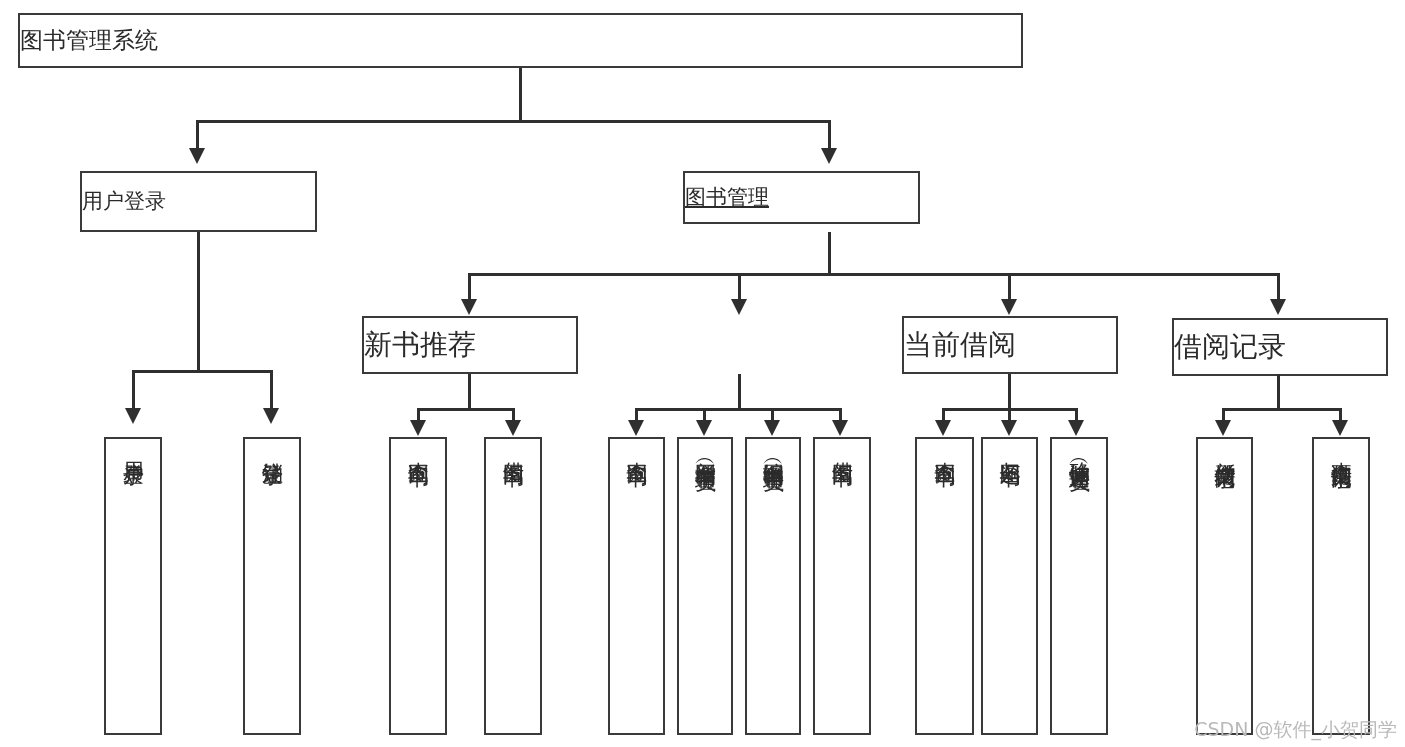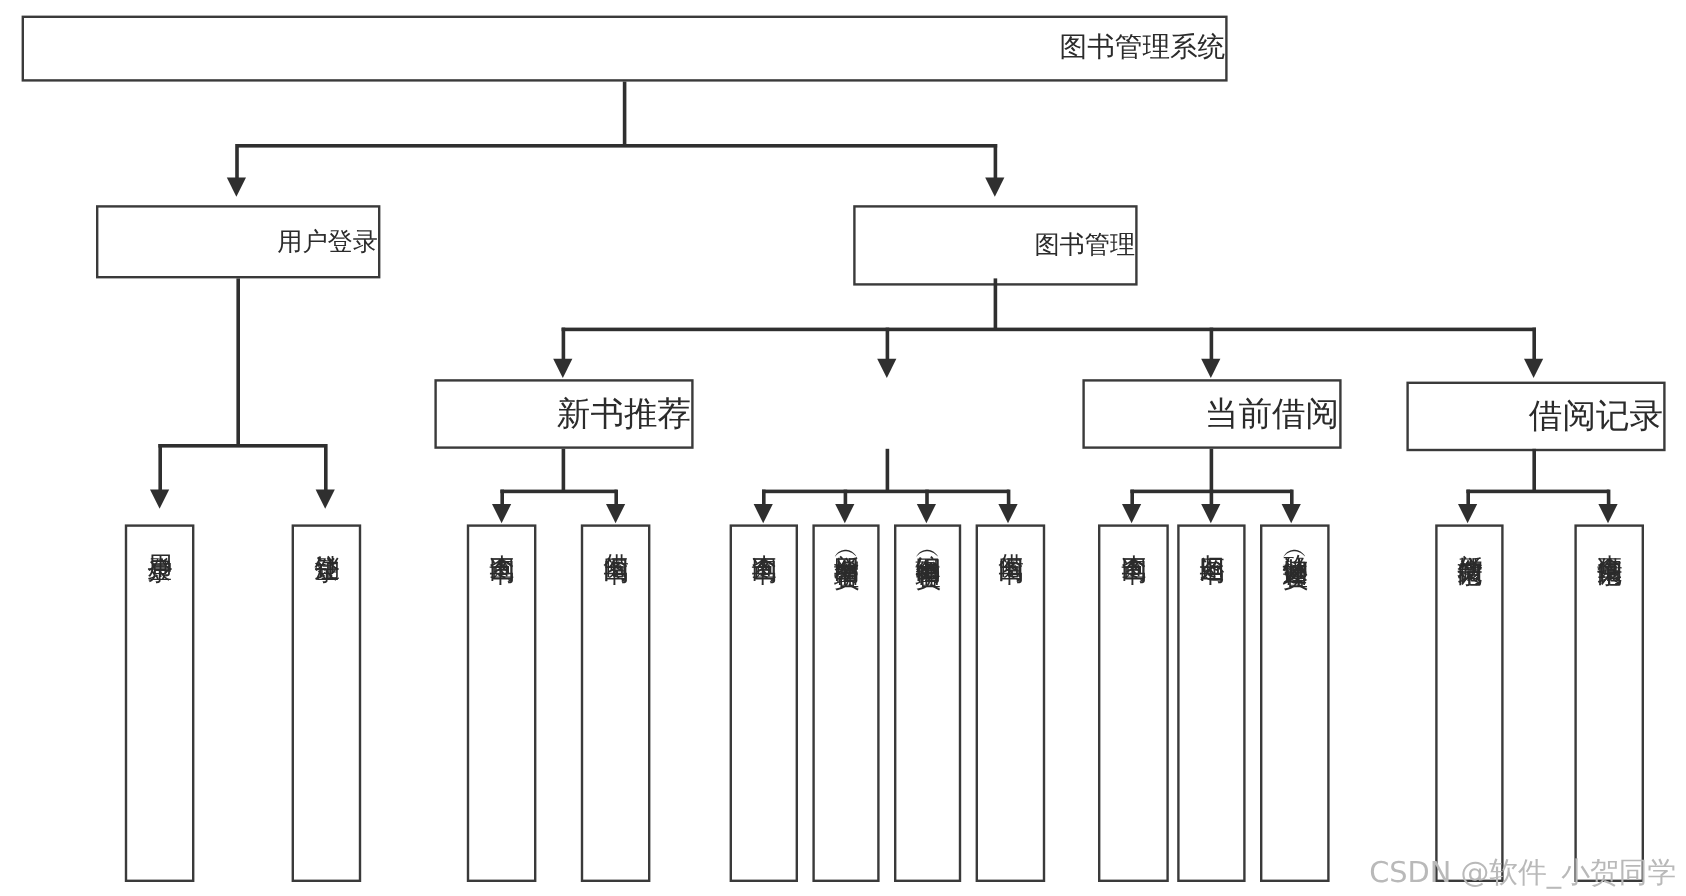--- a/index.html
+++ b/index.html
@@ -20,21 +20,21 @@
   }
   
   .node {
     position: absolute;
     box-sizing: border-box;
     border: 2.6px solid #3a3a3a;
     background: #ffffff;
     color: #2b2b2b;
     display: flex;
     align-items: center;
-    justify-content: flex-end;
+    justify-content: flex-start;
     text-align: center;
     line-height: 1.18;
   }
   .node.root {
     font-size: 23px;
   }
   .node.level2 {
     font-size: 21px;
   }
   .node.level3 {
@@ -67,21 +67,21 @@
     height: 0;
     border-left: 8px solid transparent;
     border-right: 8px solid transparent;
     border-top: 16px solid #2f2f2f;
   }
   
   #watermark {
     position: absolute;
     right: 8px;
     bottom: 4px;
-    font-size: 24px;
+    font-size: 19px;
     color: #b9b9b9;
     font-family: "DejaVu Sans", "Liberation Sans", sans-serif;
     white-space: nowrap;
     pointer-events: none;
   }
 </style>
 </head>
 <body>
 
 <div id="canvas">
@@ -96,21 +96,21 @@
 
   <div class="conn vline" style="left:196px; top:120px; width:2.6px; height:30px;"></div>
   <div class="arrow" style="left:189px; top:148px;"></div>
   <div class="conn vline" style="left:828px; top:120px; width:2.6px; height:30px;"></div>
   <div class="arrow" style="left:821px; top:148px;"></div>
 
   <div class="node level2" style="left:80px; top:171px; width:237px; height:61px;">
     <span>用户登录</span>
   </div>
 
-  <div class="node level2" style="left:711px; top:171px; width:237px; height:67px;">
+  <div class="node level2" style="left:683px; top:171px; width:237px; height:53px;text-decoration:underline;">
     <span>图书管理</span>
   </div>
 
   <div class="conn vline" style="left:197px; top:232px; width:2.6px; height:140px;"></div>
   <div class="conn hline" style="left:132px; top:370px; width:140px; height:2.6px;"></div>
   <div class="conn vline" style="left:132px; top:370px; width:2.6px; height:40px;"></div>
   <div class="arrow" style="left:125px; top:408px;"></div>
   <div class="conn vline" style="left:270px; top:370px; width:2.6px; height:40px;"></div>
   <div class="arrow" style="left:263px; top:408px;"></div>
 
@@ -121,21 +121,21 @@
   <div class="conn vline" style="left:738px; top:273px; width:2.6px; height:28px;"></div>
   <div class="arrow" style="left:731px; top:299px;"></div>
   <div class="conn vline" style="left:1008px; top:273px; width:2.6px; height:28px;"></div>
   <div class="arrow" style="left:1001px; top:299px;"></div>
   <div class="conn vline" style="left:1277px; top:273px; width:2.6px; height:28px;"></div>
   <div class="arrow" style="left:1270px; top:299px;"></div>
 
   <div class="node level3" style="left:362px; top:316px; width:216px; height:58px;">
     <span>新书推荐</span>
   </div>
-  <div class="node level3" style="left:902px; top:316px; width:216px; height:58px;padding-left:27px;">
+  <div class="node level3" style="left:902px; top:316px; width:216px; height:58px;">
     <span>当前借阅</span>
   </div>
   <div class="node level3" style="left:1172px; top:318px; width:216px; height:58px;">
     <span>借阅记录</span>
   </div>
 
   <div class="conn vline" style="left:468px; top:374px; width:2.6px; height:36px;"></div>
   <div class="conn hline" style="left:417px; top:408px; width:97px; height:2.6px;"></div>
   <div class="conn vline" style="left:417px; top:408px; width:2.6px; height:14px;"></div>
   <div class="arrow" style="left:410px; top:420px;"></div>

